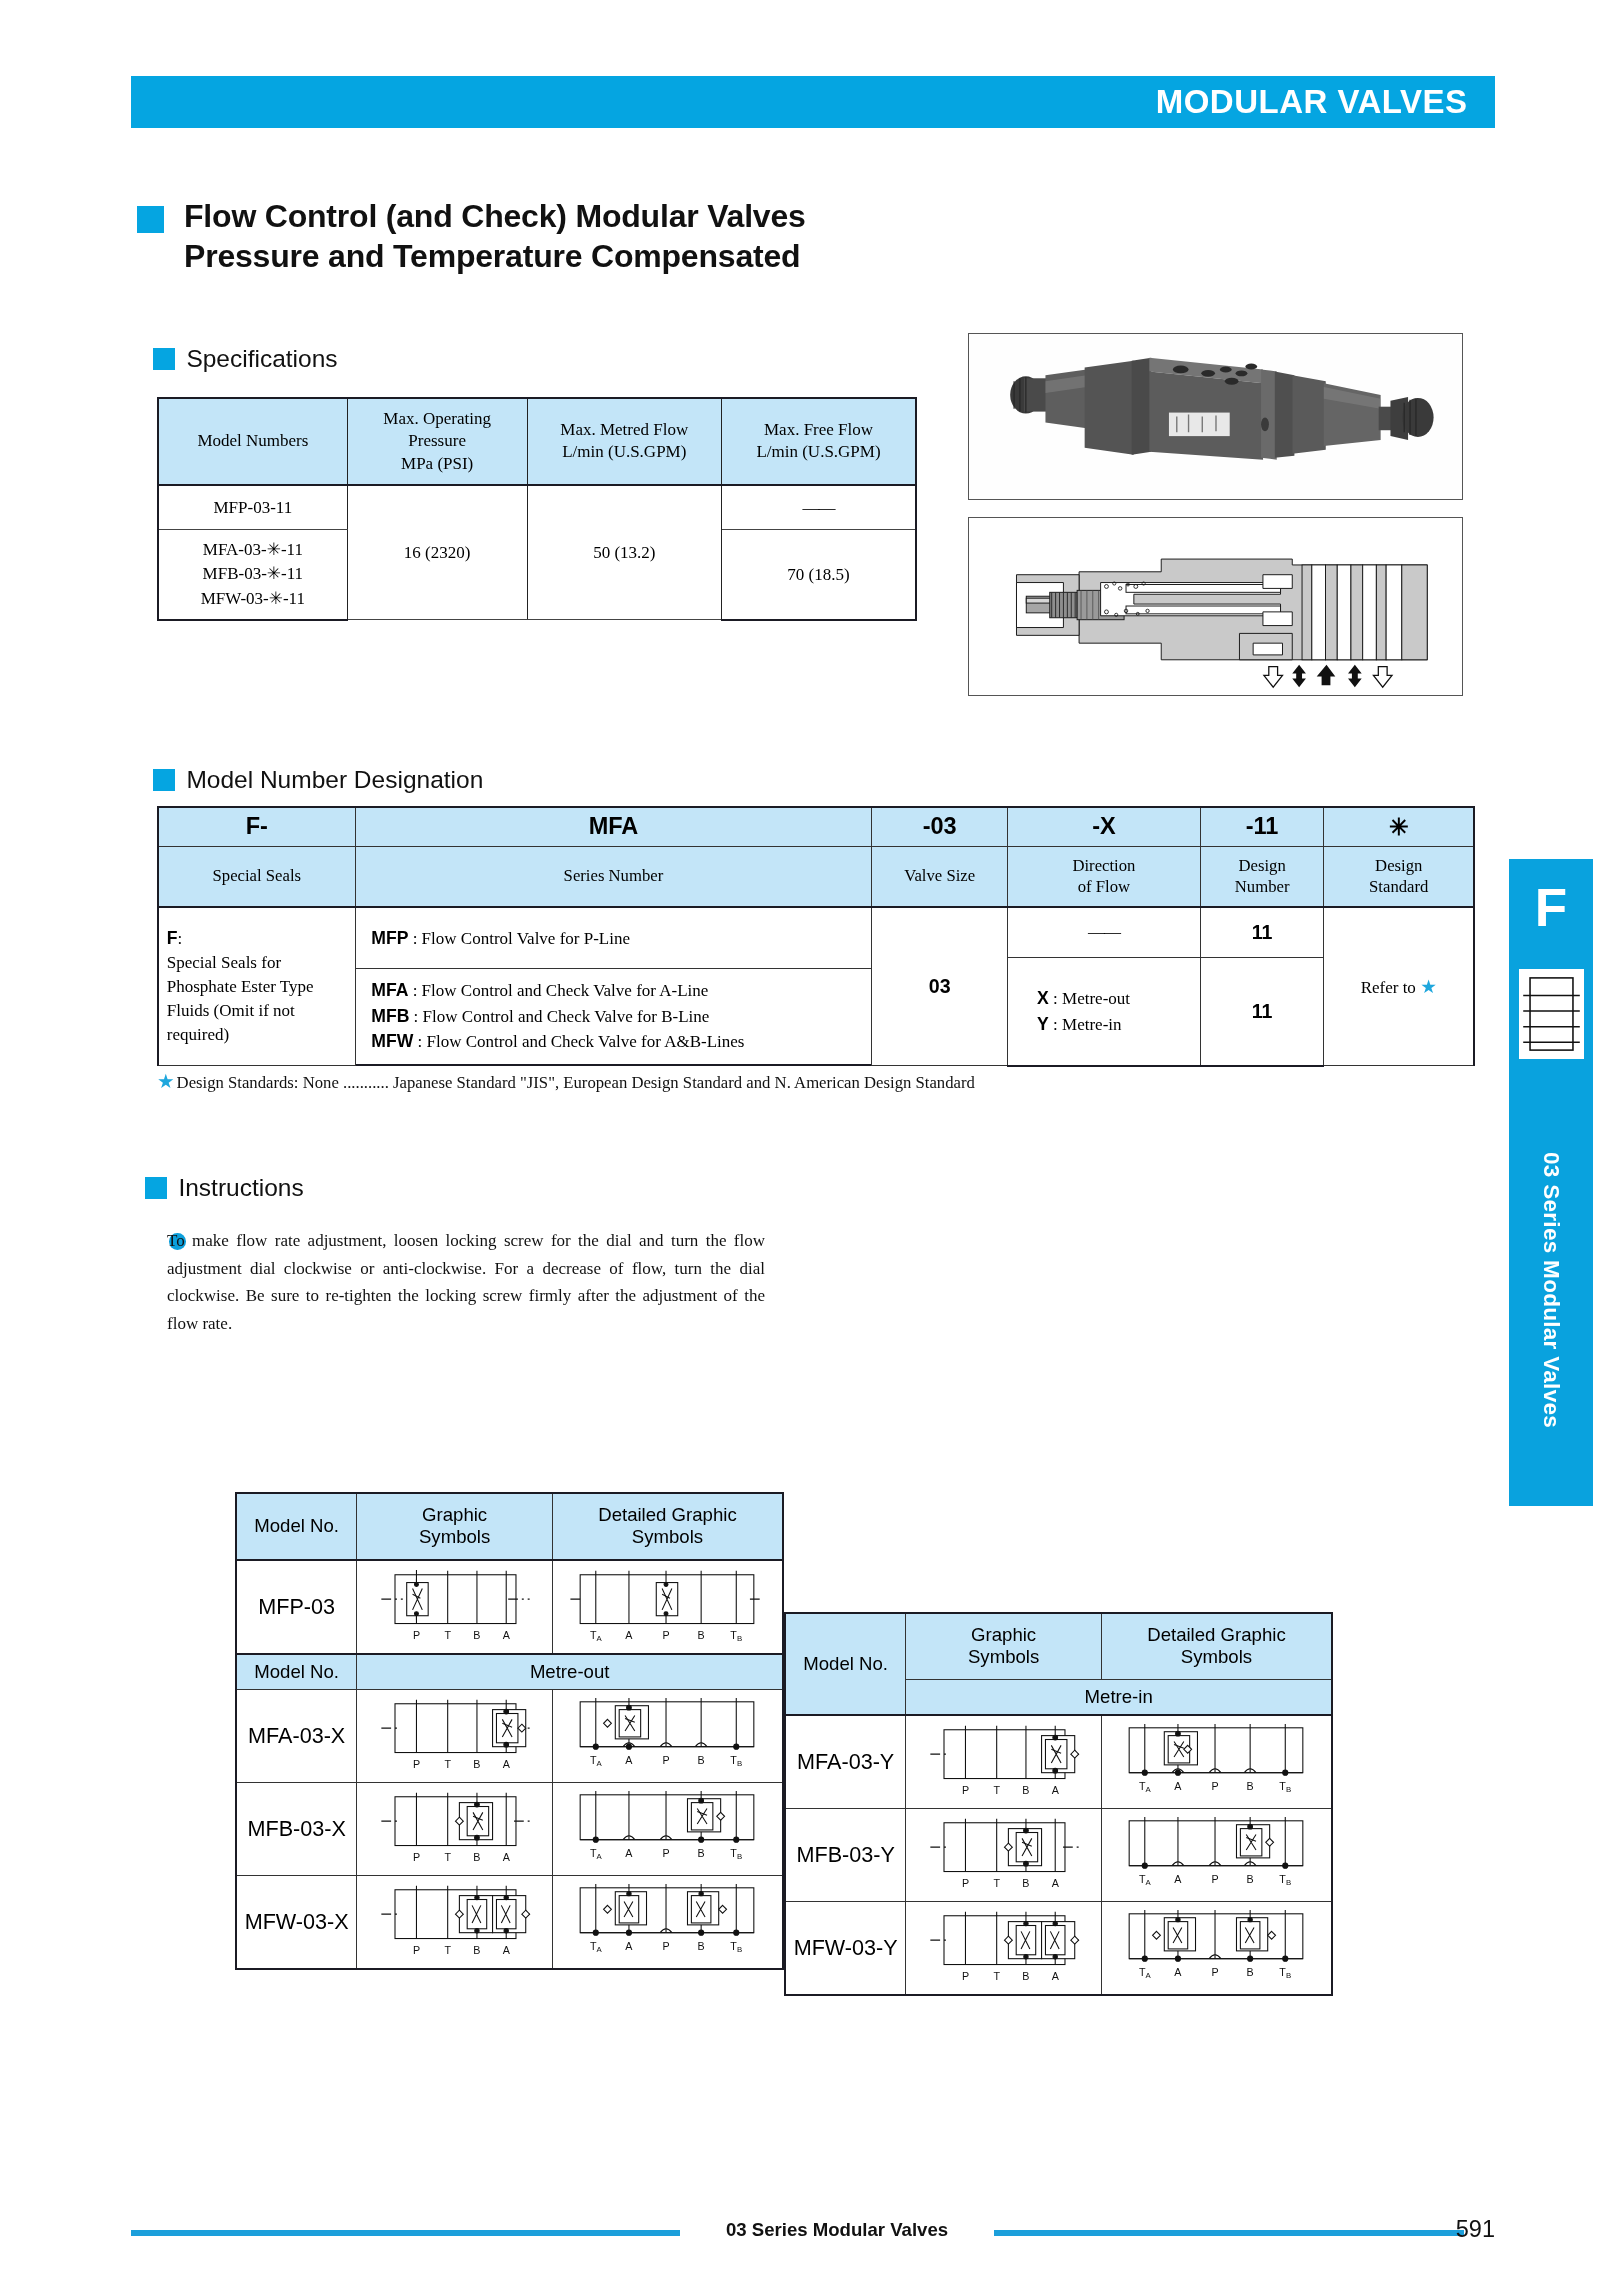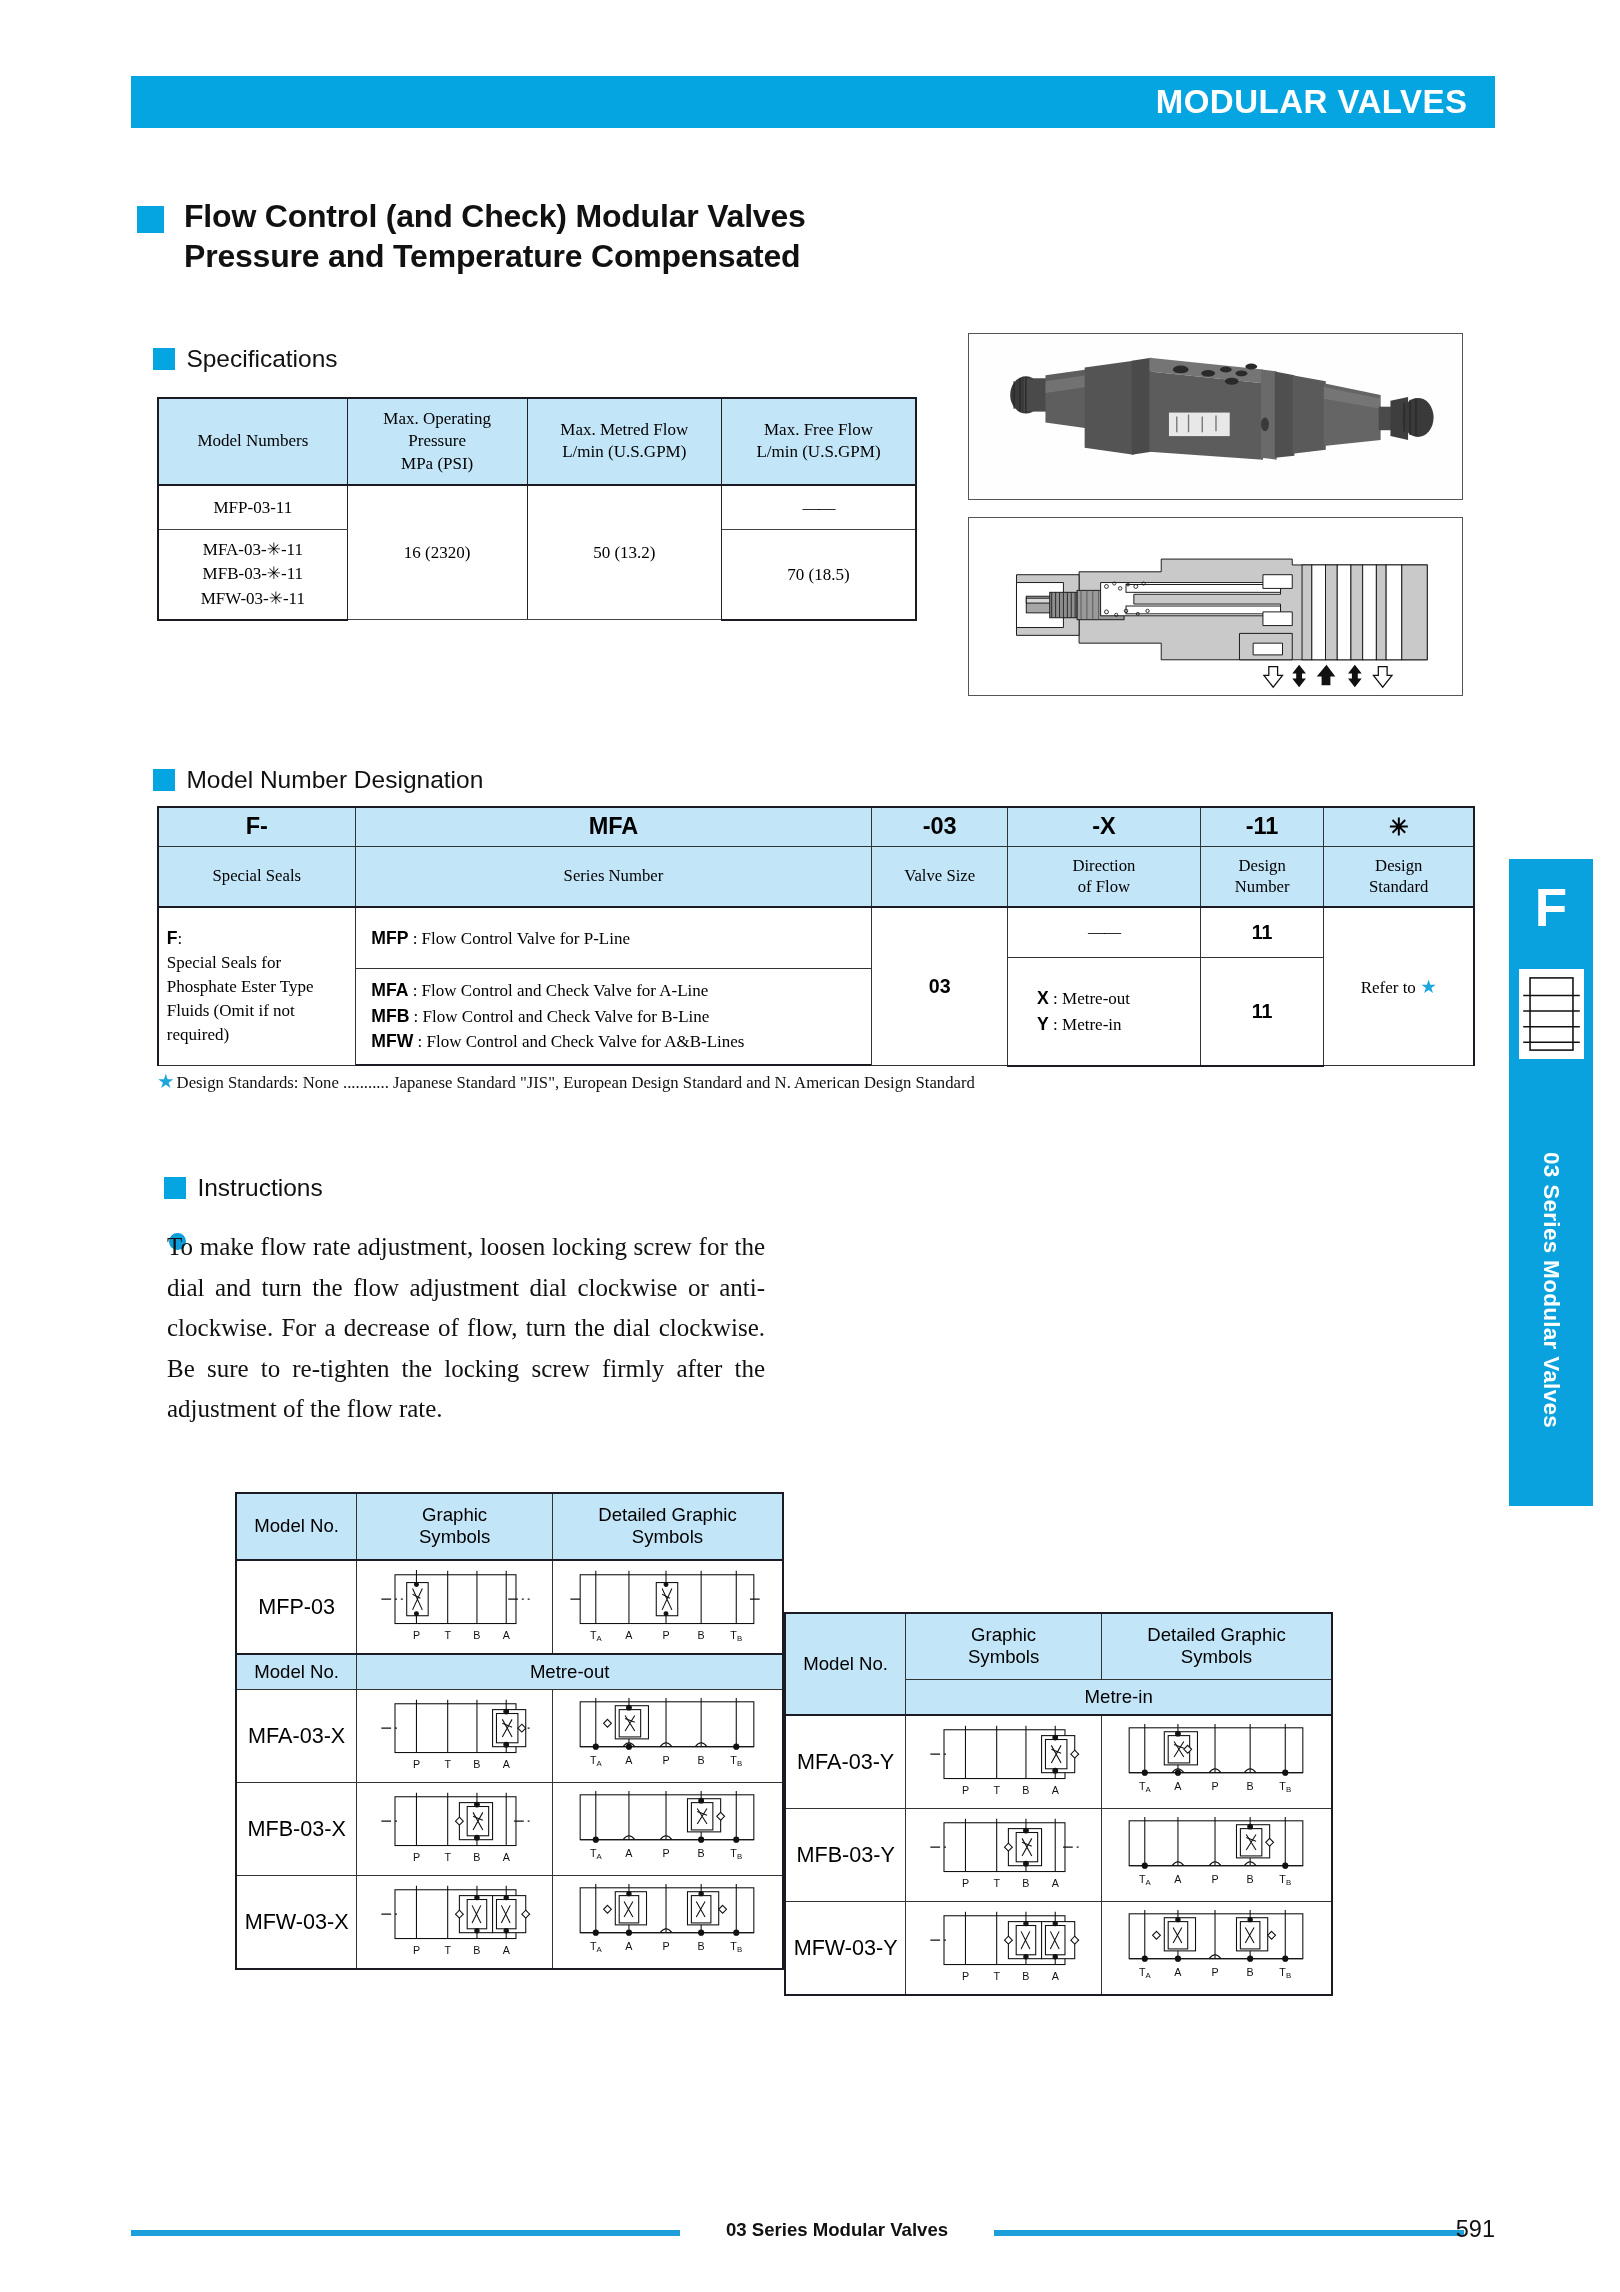--- a/index.html
+++ b/index.html
@@ -103,21 +103,21 @@
 
   .footnote {
     position:absolute; left:157px; top:1070px; width:1176px;
     font-family:"Liberation Serif", serif; font-size:16.7px; color:#111;
   }
   .footnote .star { font-size:19.6px; margin-right:2px; }
 
   
   .instr-body {
     position:absolute; left:167px; top:1227px; width:598px;
-    font-family:"Liberation Serif", serif; font-size:25px; line-height:1.62;
+    font-family:"Liberation Serif", serif; font-size:17px; line-height:1.62;
     text-align:justify; text-justify:inter-word; color:#111;
   }
   .bullet {
     position:absolute; left:169px; top:1233px; width:16.7px; height:16.7px;
     border-radius:50%; background:#0c9fdb;
   }
 
   
   .symtbl { position:absolute; font-family:"Liberation Sans", sans-serif; }
   .symtbl table { width:100%; }
@@ -432,21 +432,21 @@
         <td class="body" style="font-family:'Liberation Sans',sans-serif;font-weight:bold;font-size:19.6px">11</td>
       </tr>
     </tbody>
       </table>
   </div>
 
   <div class="footnote">
     <span class="star">★</span><span>Design Standards: None ........... Japanese Standard "JIS", European Design Standard and N. American Design Standard</span>
   </div>
 
-  <div class="sec-head" style="left:164px; top:1174px;">
+  <div class="sec-head" style="left:145px; top:1174px;">
     <span class="sq"></span>
     <span class="txt">Instructions</span>
   </div>
   <div class="bullet"></div>
   <div class="instr-body">To make flow rate adjustment, loosen locking screw for the dial and turn the flow adjustment dial clockwise or anti-clockwise. For a decrease of flow, turn the dial clockwise. Be sure to re-tighten the locking screw firmly after the adjustment of the flow rate.</div>
 
   <div class="symtbl tbl-left">
     <table>
       <tbody>
           <tr>

